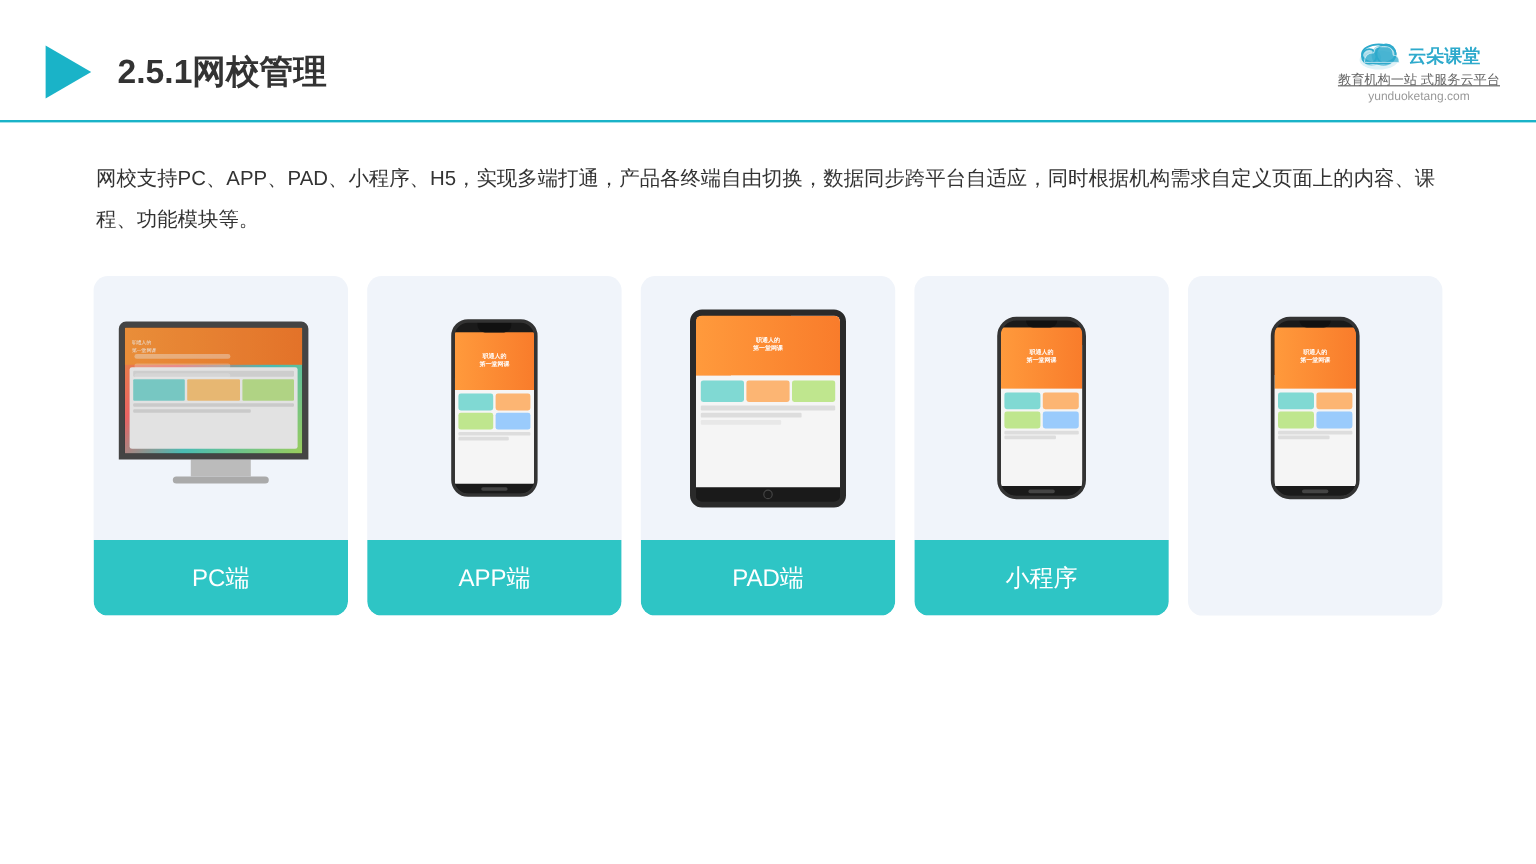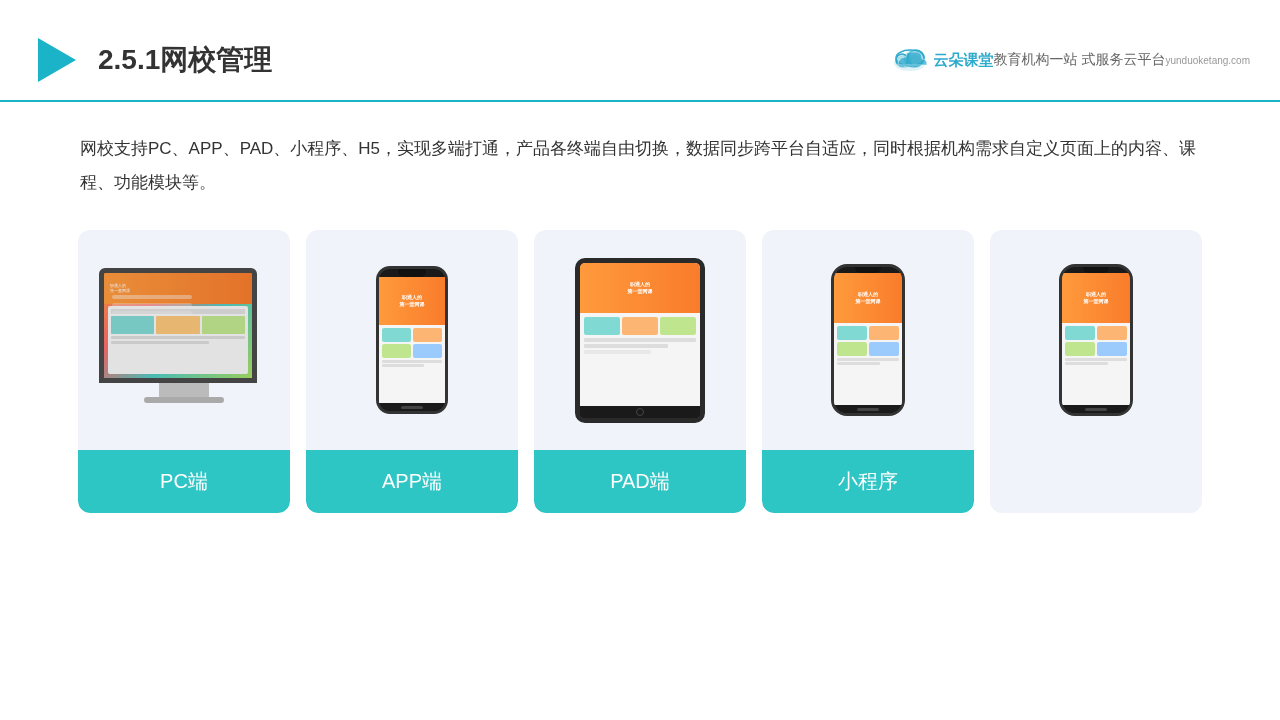--- a/index.html
+++ b/index.html
@@ -29,38 +29,39 @@
       width: 52px;
       height: 52px;
     }
     .page-title {
       font-size: 28px;
       font-weight: bold;
       color: #333;
     }
     .logo-area {
       display: flex;
-      flex-direction: row;
+      flex-direction: column;
       align-items: center;
     }
     .logo-cloud {
       display: flex;
       align-items: center;
       gap: 6px;
     }
     .logo-text {
       font-size: 15px;
       color: #2eaacc;
       font-weight: bold;
     }
     .logo-sub {
-      font-size: 14px;
+      font-size: 11px;
       color: #666;
       text-align: center;
       line-height: 1.4;
+      text-decoration: underline;
     }
     .logo-url {
       font-size: 10px;
       color: #999;
     }
 
     
     .description {
       padding: 30px 80px 20px 80px;
       font-size: 17px;

